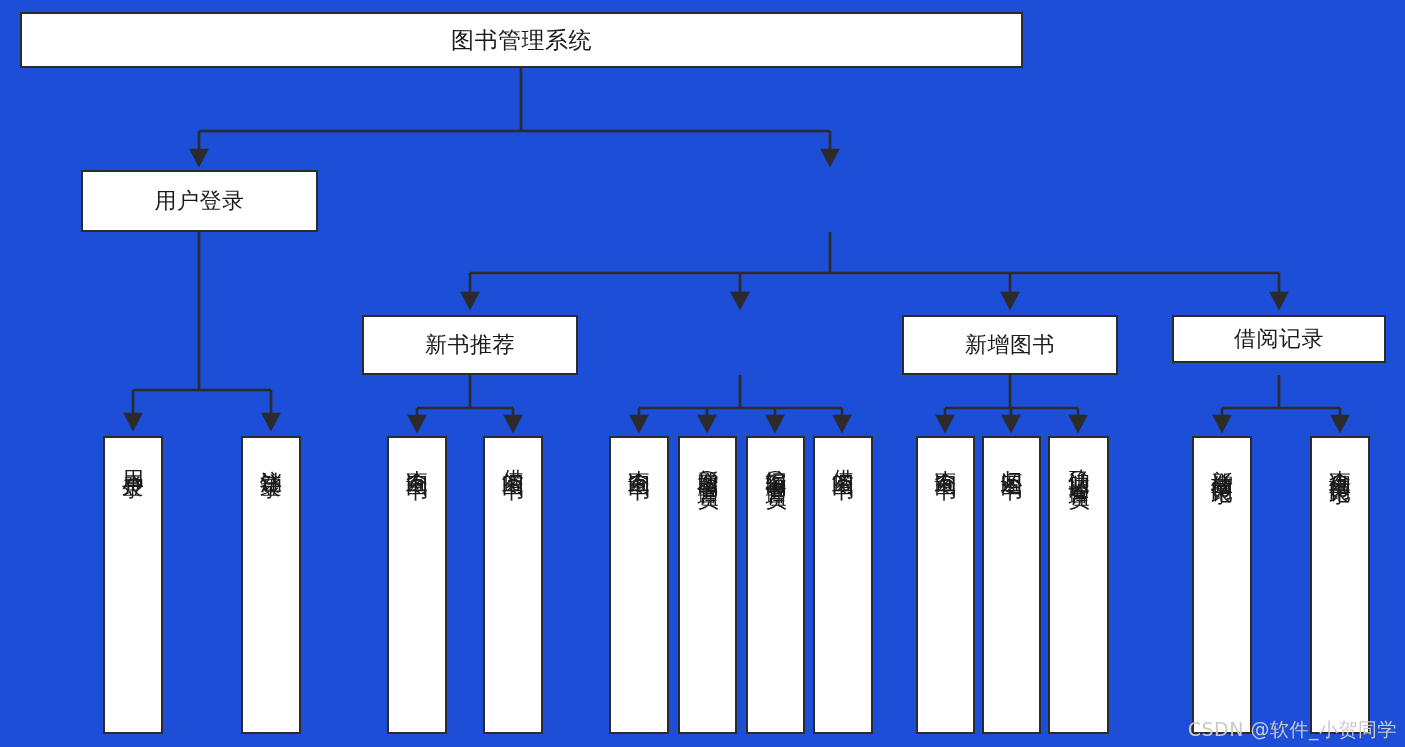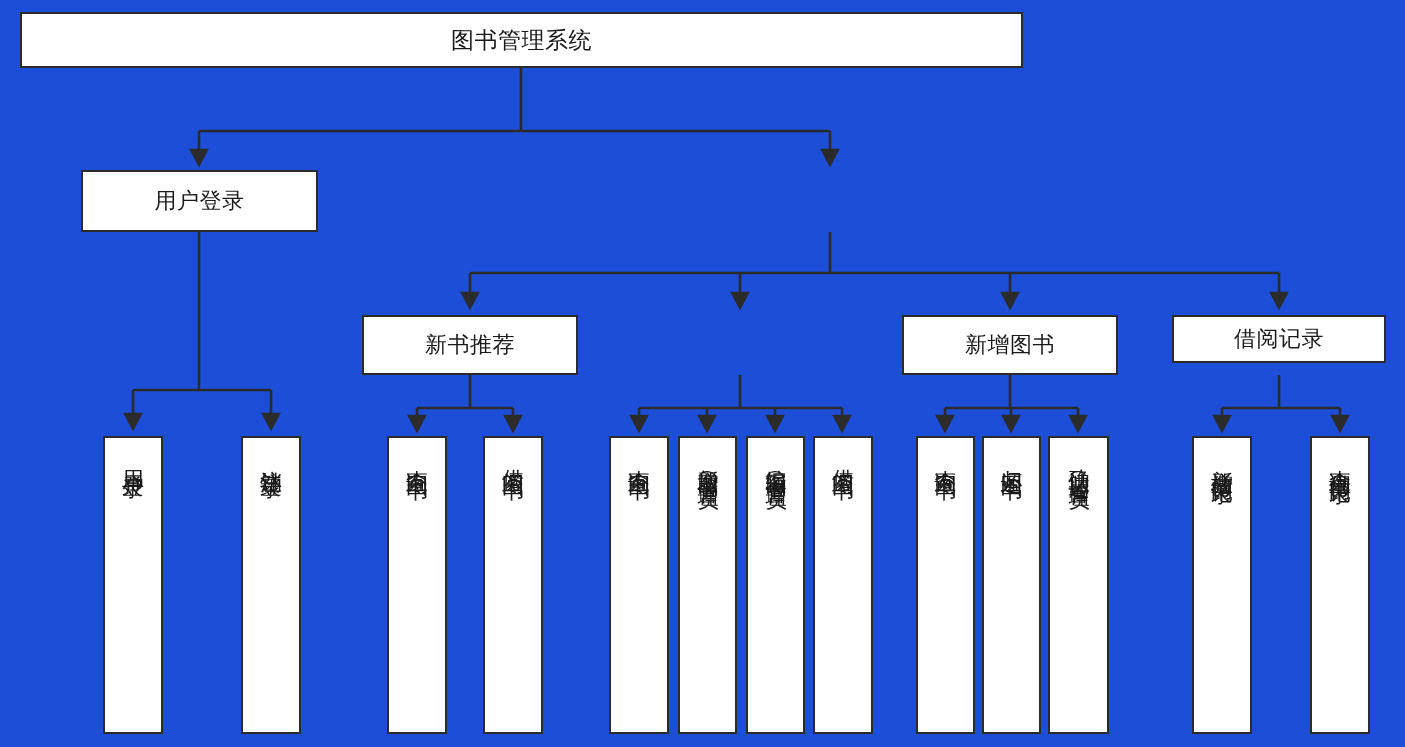--- a/index.html
+++ b/index.html
@@ -188,14 +188,15 @@
     <span class="label">确认归还（管理员）</span>
   </div>
 
   <div class="node v" style="left:1192px; top:436px; width:60px; height:298px;">
     <span class="label">新增借阅记录</span>
   </div>
   <div class="node v" style="left:1310px; top:436px; width:60px; height:298px;">
     <span class="label">查询借阅记录</span>
   </div>
 
+  <div id="watermark">CSDN @软件_小贺同学</div>
 
 </div>
 
 </body></html>

